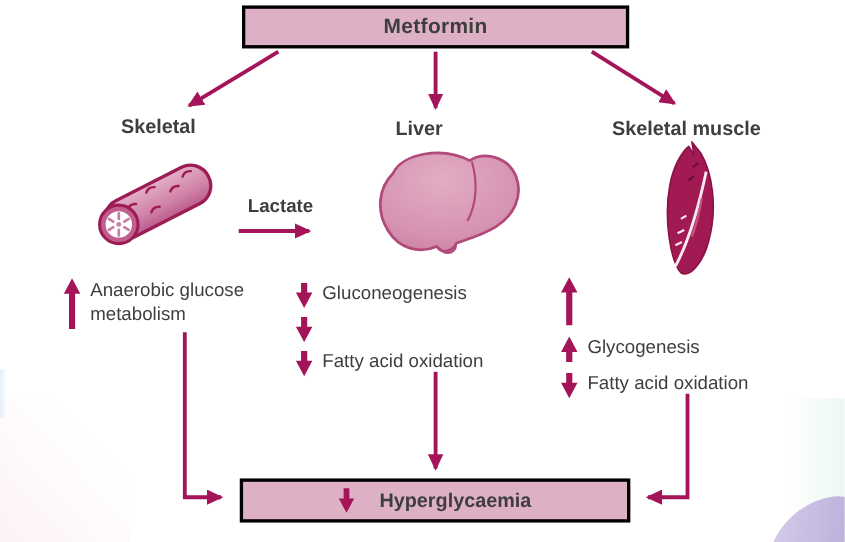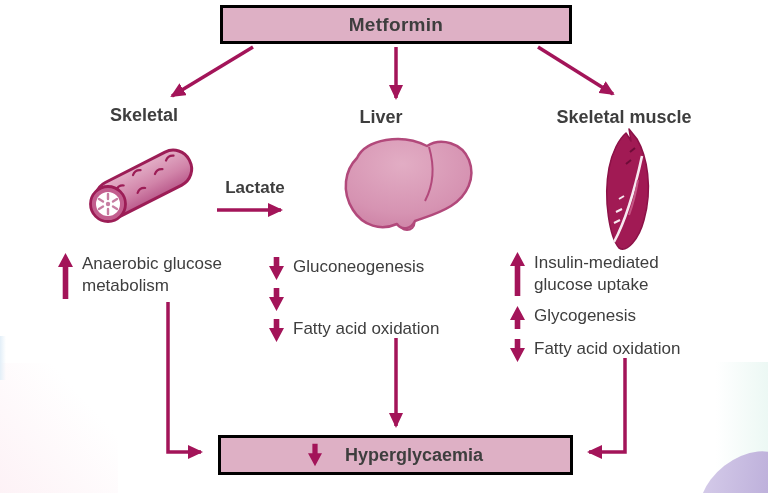--- a/index.html
+++ b/index.html
@@ -166,21 +166,20 @@
       </svg>
       <span class="txt">Fatty acid oxidation</span>
     </div>
   </div>
 
   <div class="fx" id="fx-muscle">
     <div class="fx-row">
       <svg class="arrow-ic" width="15" height="44" viewBox="0 0 15 44">
         <path d="M7.5,0 L15,14 L10.3,14 L10.3,44 L4.7,44 L4.7,14 L0,14 Z"></path>
       </svg>
-      <span class="txt wrap">Insulin-mediated glucose uptake</span>
     </div>
     <div class="fx-row">
       <svg class="arrow-ic ic-pad" width="15" height="23" viewBox="0 0 15 23">
         <path d="M7.5,0 L15,14 L10.3,14 L10.3,23 L4.7,23 L4.7,14 L0,14 Z"></path>
       </svg>
       <span class="txt">Glycogenesis</span>
     </div>
     <div class="fx-row">
       <svg class="arrow-ic ic-pad" width="15" height="23" viewBox="0 0 15 23">
         <path d="M7.5,23 L0,9 L4.7,9 L4.7,0 L10.3,0 L10.3,9 L15,9 Z"></path>

